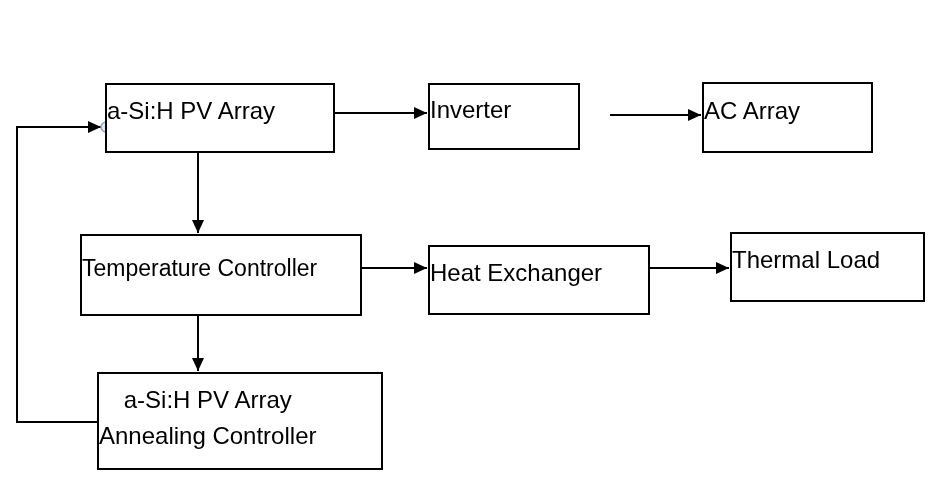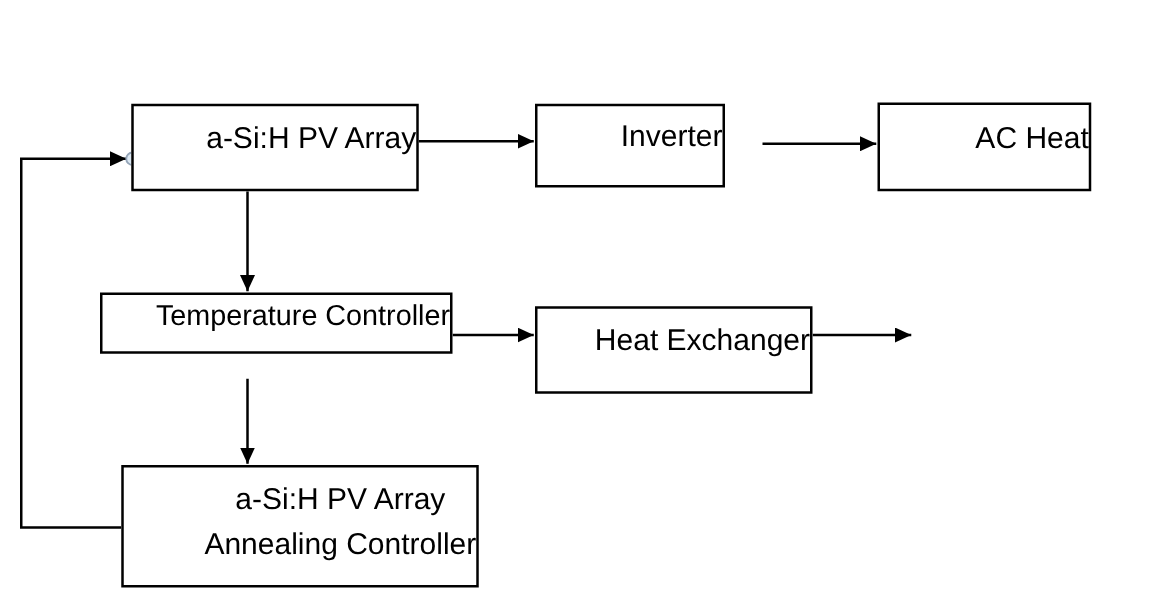--- a/index.html
+++ b/index.html
@@ -16,34 +16,34 @@
     color: #000000;
     overflow: hidden;
   }
   .node {
     position: absolute;
     box-sizing: border-box;
     background: #ffffff;
     border: 2px solid #000000;
     display: flex;
     align-items: center;
-    justify-content: flex-end;
+    justify-content: flex-start;
     text-align: center;
     font-size: 24px;
     line-height: 36px;
     white-space: pre-line;
     z-index: 2;
   }
   
   .pad-up { padding-bottom: 14px; }
 
   .n-pv      { left: 105px; top:  83px; width: 230px; height: 70px; }
   .n-inv     { left: 428px; top:  83px; width: 152px; height: 67px; }
   .n-ac      { left: 702px; top:  82px; width: 171px; height: 71px; }
-  .n-temp    { left:  80px; top: 234px; width: 282px; height: 49px; font-size: 23px; }
+  .n-temp    { left:  80px; top: 234px; width: 282px; height: 82px; font-size: 23px; }
   .n-heat    { left: 428px; top: 232px; width: 222px; height: 70px; margin-top: 13px; }
   .n-thermal { left: 730px; top: 232px; width: 195px; height: 70px; }
   .n-anneal  { left:  97px; top: 372px; width: 286px; height: 98px; padding-bottom: 6px; }
 
   #connector-layer {
     position: absolute;
     left: 0;
     top: 0;
     width: 934px;
     height: 493px;
@@ -80,30 +80,33 @@
 
   <div class="node n-pv pad-up">
     <span>a-Si:H PV Array</span>
   </div>
 
   <div class="node n-inv pad-up">
     <span>Inverter</span>
   </div>
 
   <div class="node n-ac pad-up">
-    <span>AC Heat</span>
+    <span>AC Array</span>
   </div>
 
   <div class="node n-temp pad-up">
     <span>Temperature Controller</span>
   </div>
 
   <div class="node n-heat pad-up">
     <span>Heat Exchanger</span>
   </div>
 
+  <div class="node n-thermal pad-up">
+    <span>Thermal Load</span>
+  </div>
 
   <div class="node n-anneal">
     <span>a-Si:H PV Array
 Annealing Controller</span>
   </div>
 
 </div>
 
 </body></html>

